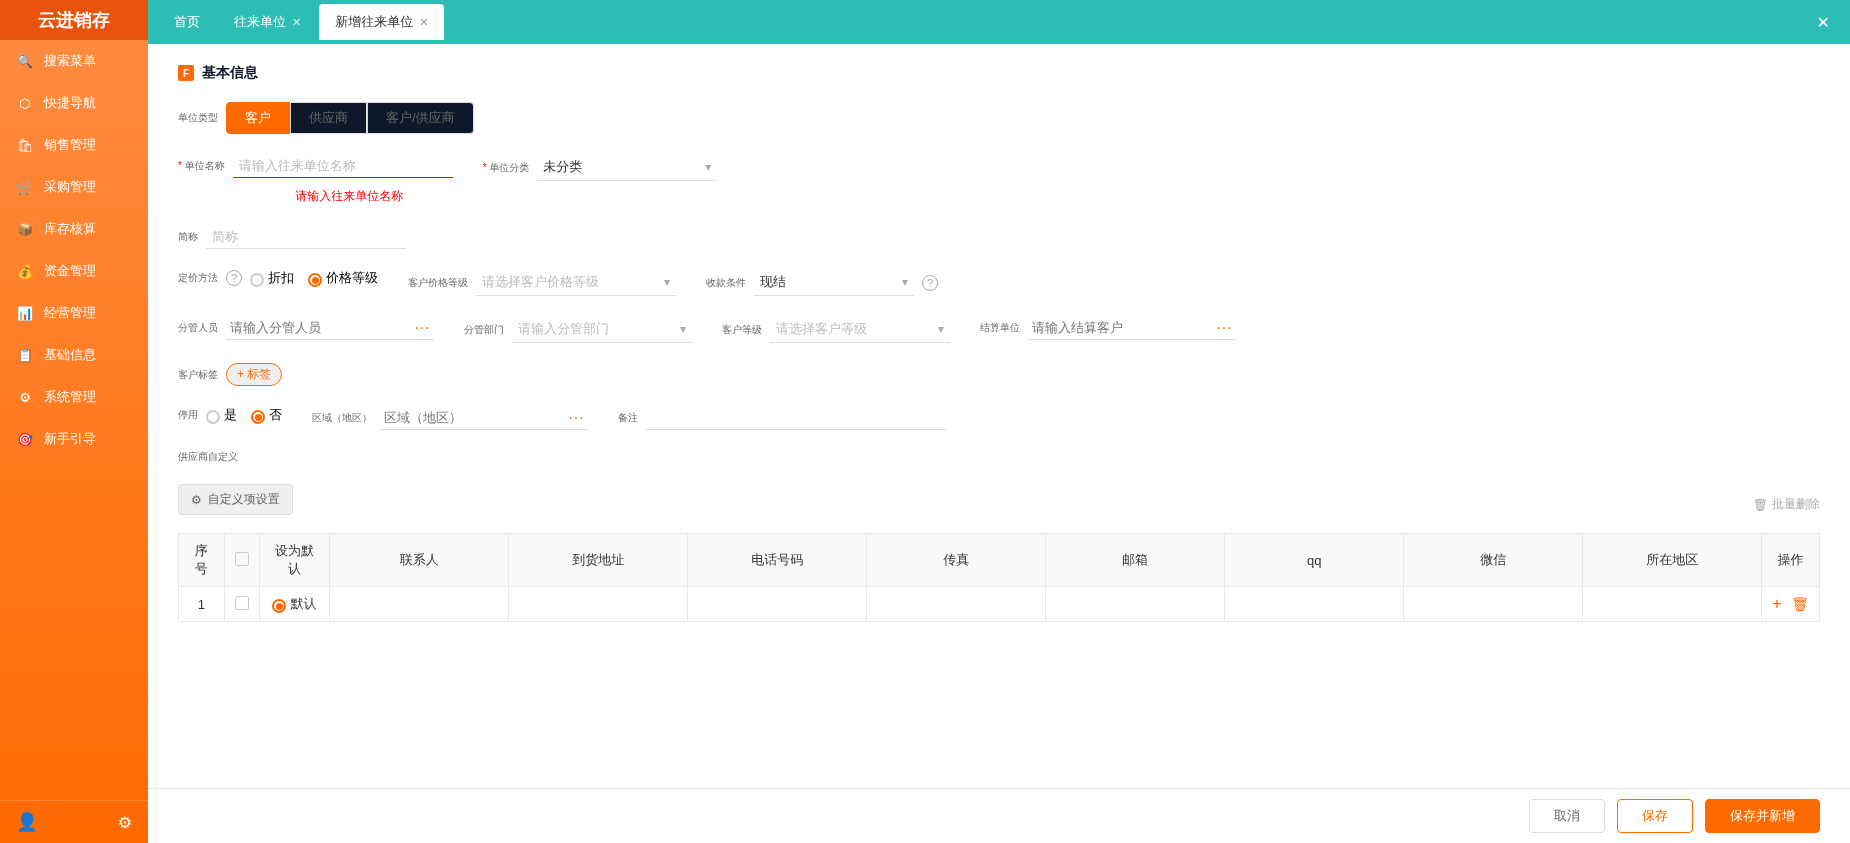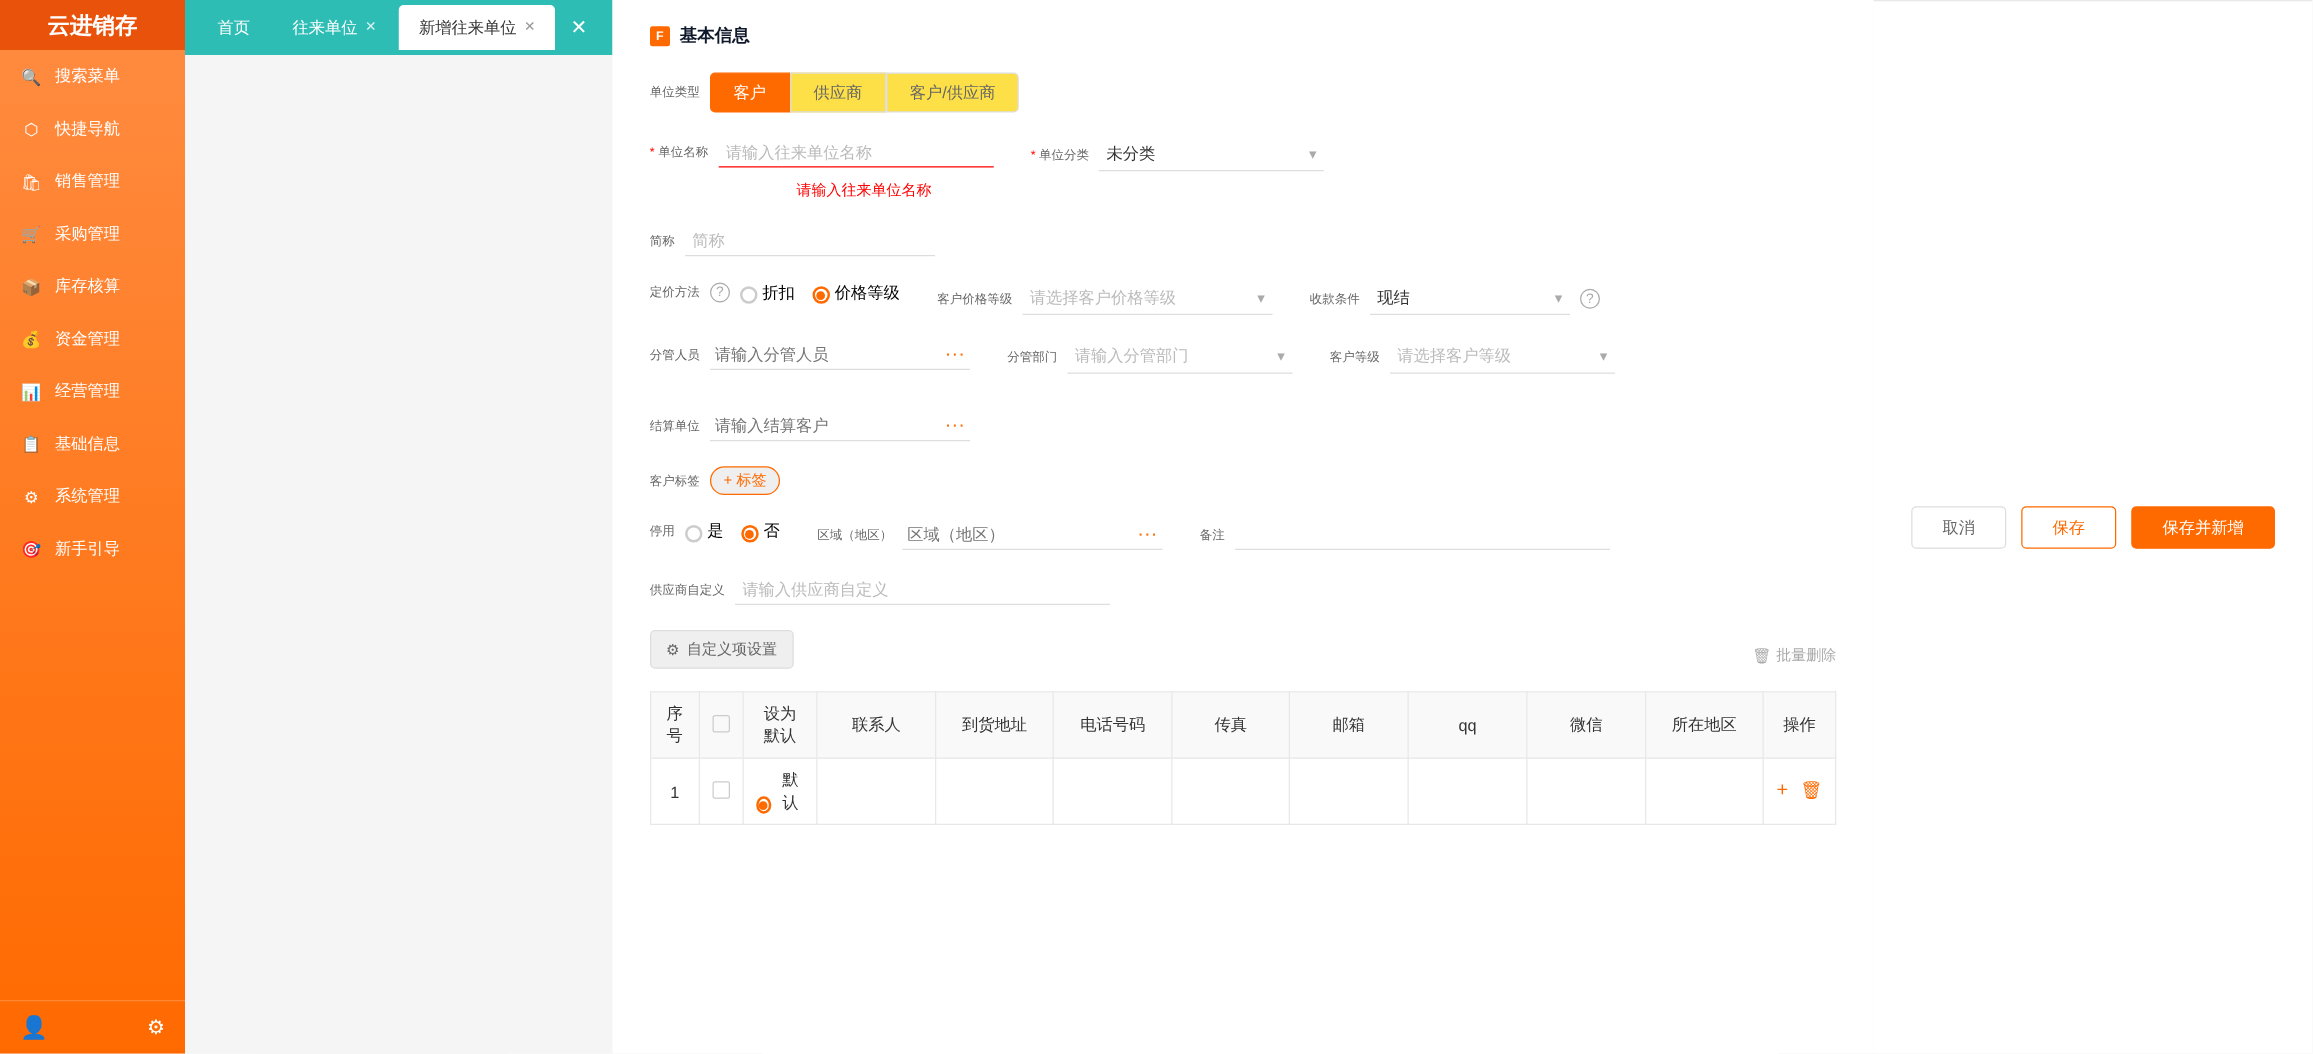--- a/index.html
+++ b/index.html
@@ -38,21 +38,21 @@
       padding: 10px 16px;
       color: white;
       gap: 10px;
       border-top: 1px solid rgba(255,255,255,0.2);
     }
 
     
     .main {
       flex: 1;
       display: flex;
-      flex-direction: row;
+      flex-direction: column;
       overflow: hidden;
     }
 
     
     .tab-bar {
       background: #2dbdb4;
       display: flex;
       align-items: center;
       height: 44px;
       padding: 0 10px;
@@ -154,21 +154,21 @@
     .form-input::placeholder { color: #bbb; }
     .error-msg { color: red; font-size: 12px; margin-top: 2px; }
 
     
     .unit-type-group { display: flex; gap: 0; }
     .unit-btn {
       padding: 6px 18px;
       border: 1px solid #ddd;
       cursor: pointer;
       font-size: 13px;
-      background: #fde047;
+      background: #0f172a;
       color: #666;
     }
     .unit-btn.active {
       background: #ff6a00;
       color: white;
       border-color: #ff6a00;
     }
     .unit-btn:first-child { border-radius: 4px 0 0 4px; }
     .unit-btn:last-child { border-radius: 0 4px 4px 0; }
 
@@ -534,21 +534,20 @@
       </div>
       <div class="form-group">
         <span class="form-label">备注</span>
         <input class="form-input" type="text" style="min-width: 300px;">
       </div>
     </div>
 
     <div class="form-row">
       <div class="form-group">
         <span class="form-label">供应商自定义</span>
-        <input class="form-input" type="text" style="min-width: 300px;" placeholder="请输入供应商自定义">
       </div>
     </div>
 
     <div class="table-section">
       <div style="display:flex;justify-content:space-between;align-items:center;margin-bottom:8px;">
         <button class="custom-settings-btn">
           <span>⚙</span>
           <span>自定义项设置</span>
         </button>
         <div class="batch-delete-btn">

